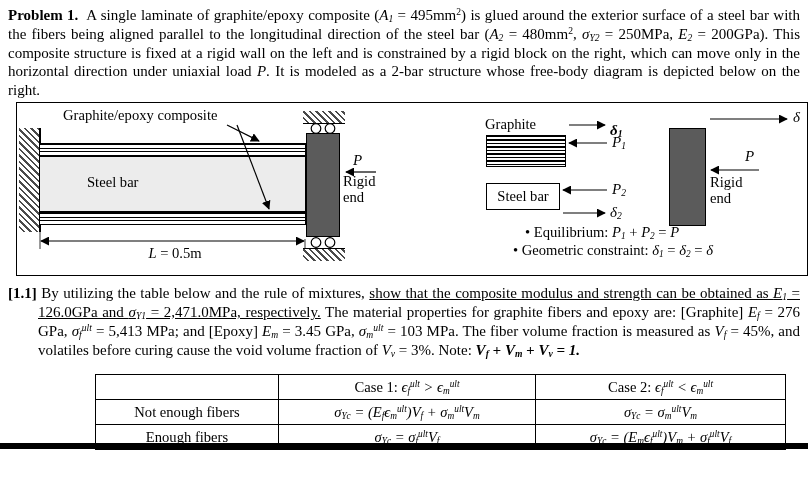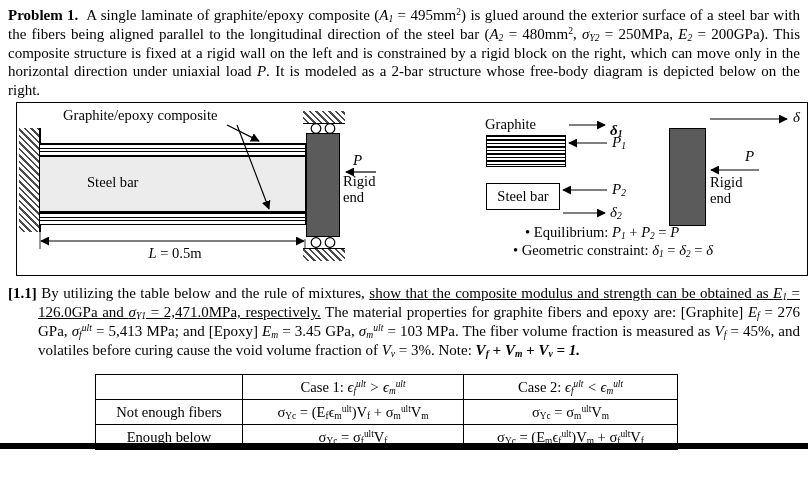--- a/index.html
+++ b/index.html
@@ -25,25 +25,25 @@
   .steelfill{background:#ececec;border:1px solid #000;box-sizing:border-box;}
   .darkblock{background:#5b5b5b;border:1px solid #000;box-sizing:border-box;}
   .wallface{border-right:2px solid #000;}
   .supported-top{border-bottom:1.6px solid #000;}
   .supported-bot{border-top:1.6px solid #000;}
   .boxlabel{border:1.6px solid #000;box-sizing:border-box;display:flex;align-items:center;justify-content:center;font-size:14.6px;background:#fff;}
   svg.overlay{position:absolute;left:0;top:0;pointer-events:none;}
 
   
   table.tbl{border-collapse:collapse;margin:14px 0 0 87px;border:1.6px solid #000;}
-  table.tbl td{border:1px solid #000;font-size:14.6px;padding:2px 4px;height:20px;text-align:center;vertical-align:middle;}
+  table.tbl td{border:1px solid #000;font-size:14.6px;padding:2px 22px;height:20px;text-align:center;vertical-align:middle;}
   td.c1{width:138px;}
   td.c2{width:212px;}
   td.c3{width:205px;}
-  td.fx{text-align:left;padding-left:9px;}
+  td.fx{text-align:left;font-style:italic;padding-left:9px;}
   .bottom-rule{position:absolute;left:0;right:0;bottom:1px;height:6px;background:#000;}
 </style>
 </head>
 <body>
 
 <div class="page">
 
   <p class="para"><b>Problem 1.</b>&nbsp; A single laminate of graphite/epoxy composite (<i>A<sub>1</sub></i> = 495mm<sup>2</sup>) is glued around the exterior surface of a steel bar with the fibers being aligned parallel to the longitudinal direction of the steel bar (<i>A<sub>2</sub></i> = 480mm<sup>2</sup>, <i>σ<sub>Y2</sub></i> = 250MPa, <i>E<sub>2</sub></i> = 200GPa). This composite structure is fixed at a rigid wall on the left and is constrained by a rigid block on the right, which can move only in the horizontal direction under uniaxial load <i>P</i>. It is modeled as a 2-bar structure whose free-body diagram is depicted below on the right.</p>
 
   <div class="fig">
@@ -124,21 +124,21 @@
         <td class="c1"></td>
         <td class="c2">Case 1: <i>ϵ<sub>f</sub><sup>ult</sup> &gt; ϵ<sub>m</sub><sup>ult</sup></i></td>
         <td class="c3">Case 2: <i>ϵ<sub>f</sub><sup>ult</sup> &lt; ϵ<sub>m</sub><sup>ult</sup></i></td>
       </tr>
       <tr>
         <td class="c1">Not enough fibers</td>
         <td class="c2 fx">σ<sub>Yc</sub> = (E<sub>f</sub>ϵ<sub>m</sub><sup>ult</sup>)V<sub>f</sub> + σ<sub>m</sub><sup>ult</sup>V<sub>m</sub></td>
         <td class="c3 fx">σ<sub>Yc</sub> = σ<sub>m</sub><sup>ult</sup>V<sub>m</sub></td>
       </tr>
       <tr>
-        <td class="c1">Enough below</td>
+        <td class="c1">Enough fibers</td>
         <td class="c2 fx">σ<sub>Yc</sub> = σ<sub>f</sub><sup>ult</sup>V<sub>f</sub></td>
         <td class="c3 fx">σ<sub>Yc</sub> = (E<sub>m</sub>ϵ<sub>f</sub><sup>ult</sup>)V<sub>m</sub> + σ<sub>f</sub><sup>ult</sup>V<sub>f</sub></td>
       </tr>
     </tbody>
   </table>
 
   <div class="bottom-rule"></div>
 </div>
 
 </body></html>

